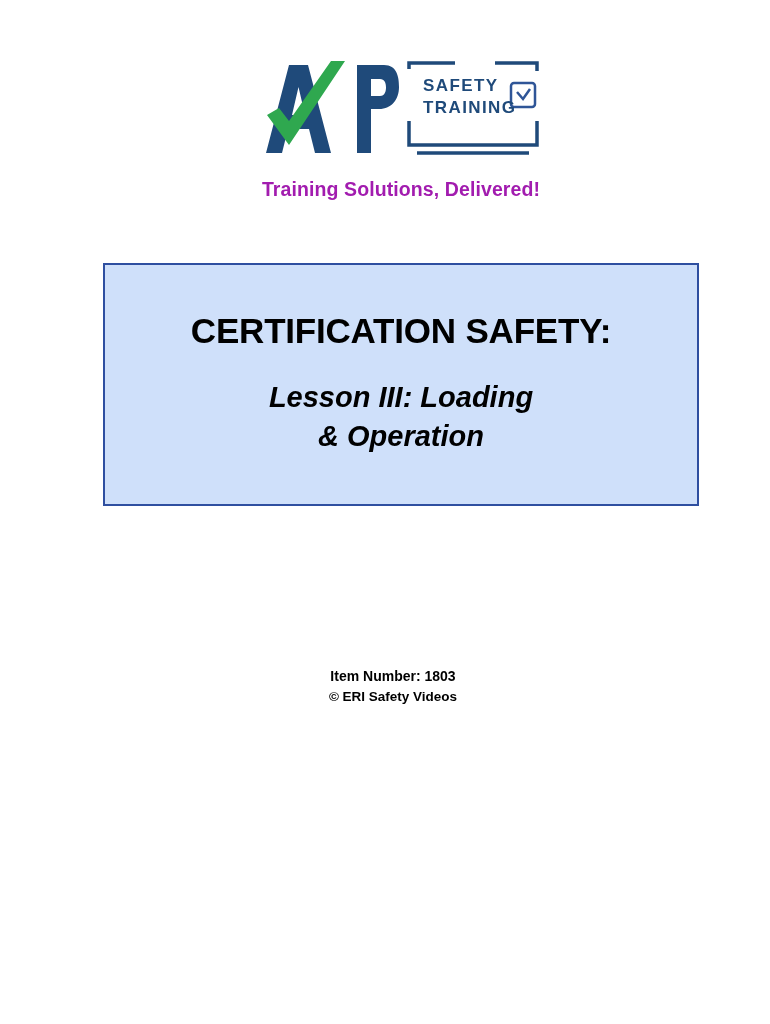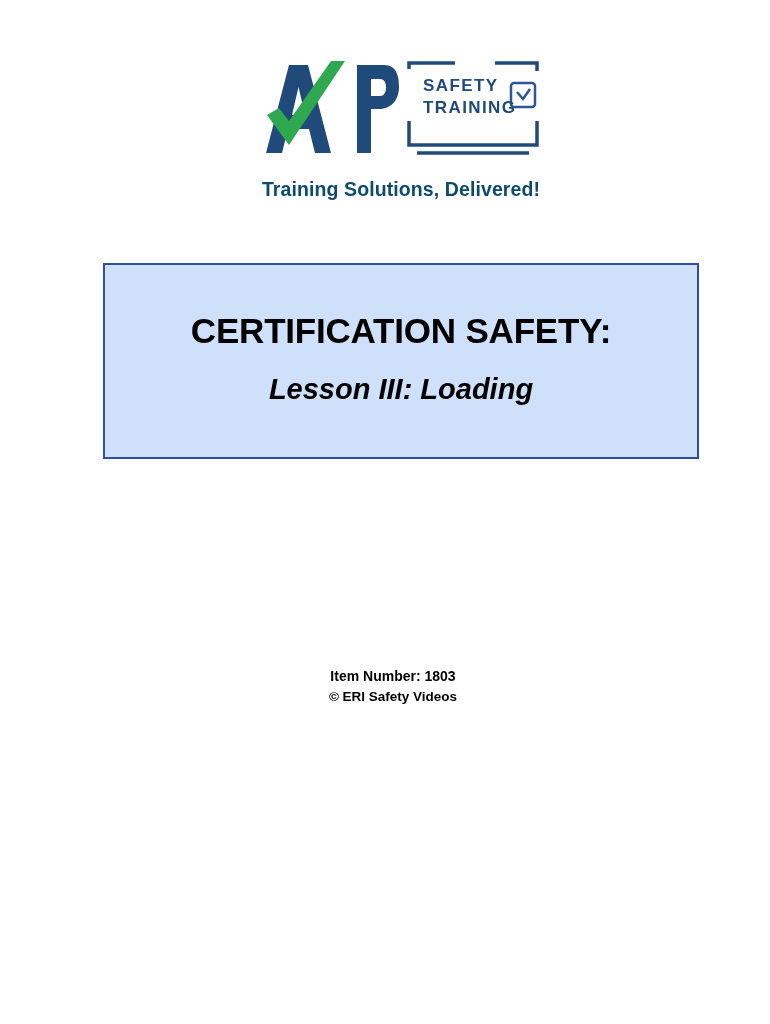--- a/index.html
+++ b/index.html
@@ -48,21 +48,21 @@
   .logo-right {
     margin-left: 4px;
     width: 140px;
     height: 92px;
     position: relative;
   }
   .logo-tagline {
     margin-top: 16px;
     font-size: 19.5px;
     font-weight: bold;
-    color: #0c4a6e;
+    color: #a21caf;
     letter-spacing: 0.1px;
     white-space: nowrap;
   }
 
   
   .title-box {
     margin-top: 62px;
     width: 596px;
     box-sizing: border-box;
     border: 2.5px solid #2f4fa0;
@@ -70,21 +70,21 @@
     padding: 44px 20px 48px 20px;
     text-align: center;
   }
   .title-main {
     font-size: 35px;
     font-weight: bold;
     line-height: 1.28;
     letter-spacing: -0.2px;
   }
   .title-sub {
-    margin-top: 16px;
+    margin-top: 24px;
     font-size: 29px;
     font-weight: bold;
     font-style: italic;
     line-height: 1.35;
   }
 
   
   .subtitle {
     margin-top: 72px;
     width: 600px;
@@ -150,20 +150,21 @@
         </svg>
       </div>
     </div>
 
     <div class="logo-tagline">Training Solutions, Delivered!</div>
   </div>
 
   <div class="title-box">
     <div class="title-main">CERTIFICATION SAFETY:</div>
     <div class="title-sub">Lesson III: Loading</div>
+    <div class="title-sub" style="margin-top:0">&amp; Operation</div>
   </div>
 
 
   <div class="footer">
     <div class="footer-item">Item Number: 1803</div>
     <div class="footer-copy">© ERI Safety Videos</div>
   </div>
 
 </div>
 

